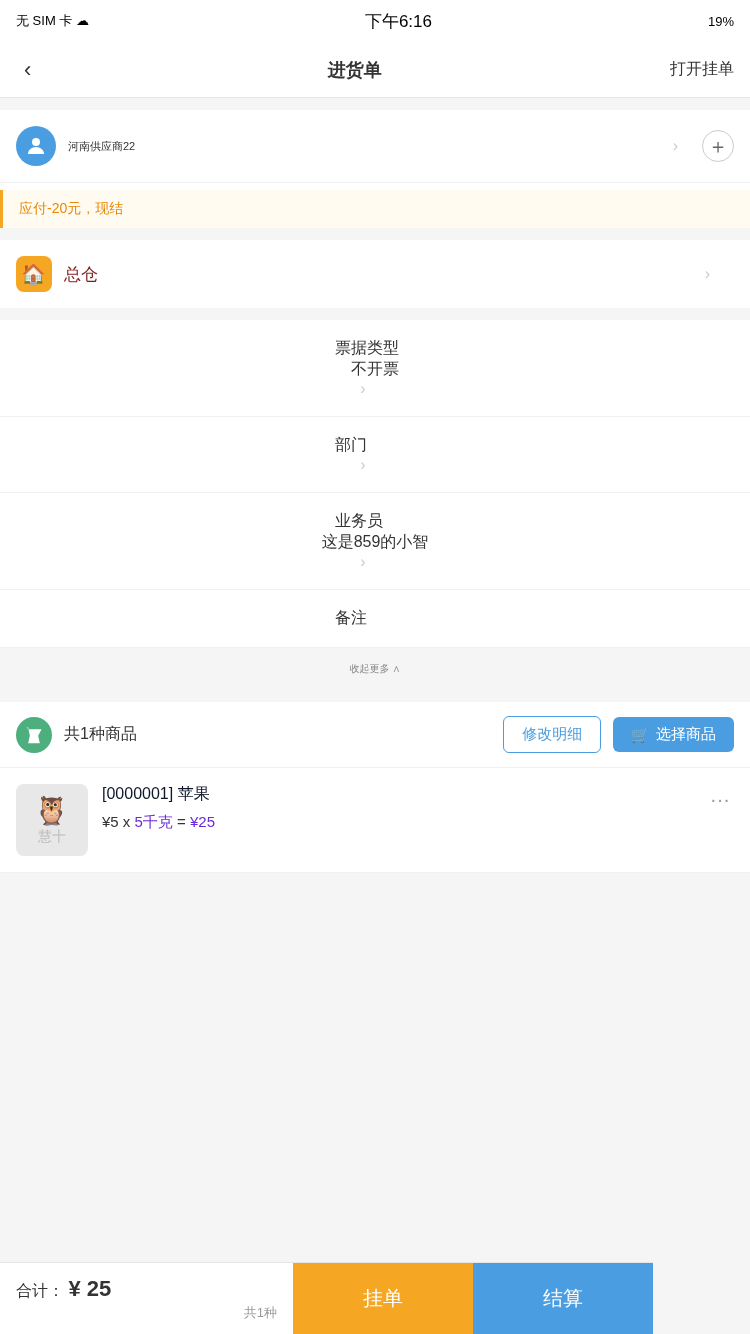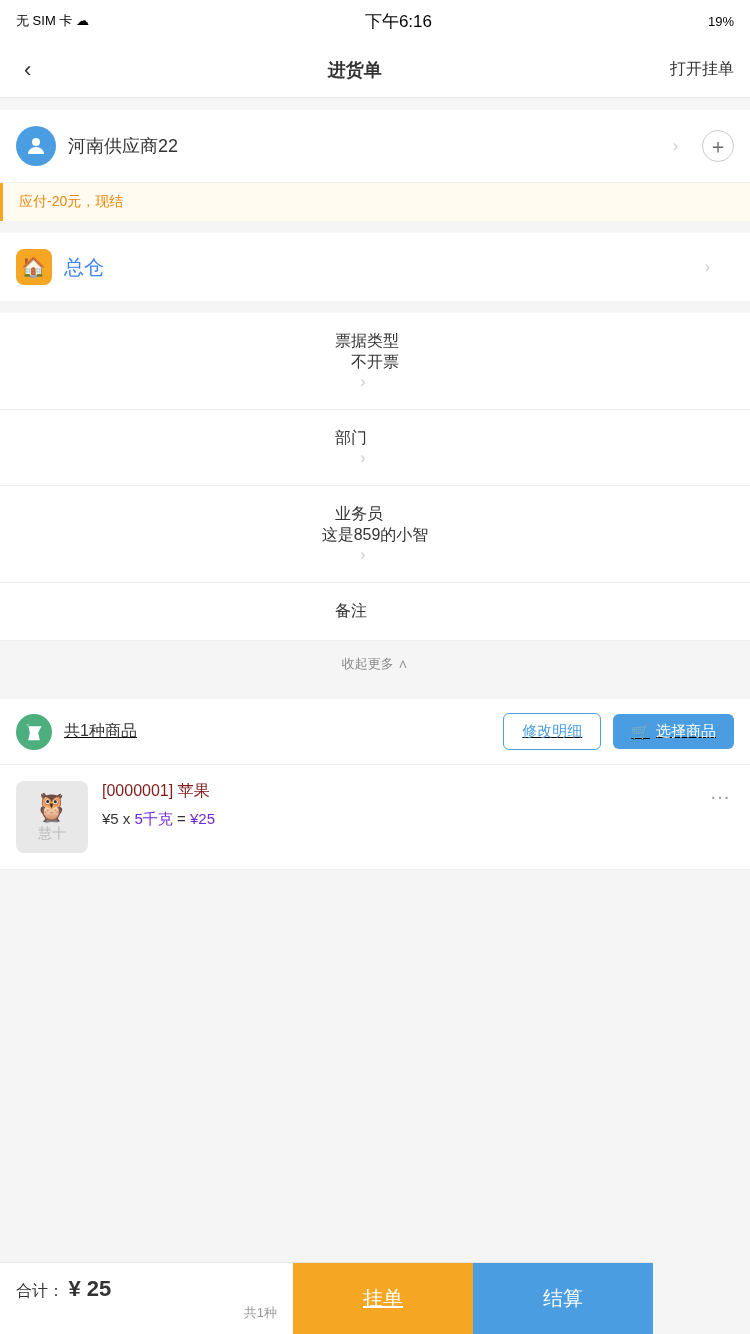--- a/index.html
+++ b/index.html
@@ -82,21 +82,21 @@
       background: #4a9de0;
       display: flex;
       align-items: center;
       justify-content: center;
       margin-right: 12px;
       flex-shrink: 0;
     }
     .supplier-avatar svg { width: 24px; height: 24px; fill: #fff; }
     .supplier-name {
       flex: 1;
-      font-size: 18px;
+      font-size: 11px;
       color: #333;
     }
     .chevron-right {
       color: #ccc;
       font-size: 16px;
       margin-right: 24px;
     }
     .supplier-add {
       width: 32px;
       height: 32px;
@@ -110,20 +110,21 @@
       cursor: pointer;
     }
 
     
     .notice-banner {
       background: #fffbf0;
       border-left: 3px solid #f5a623;
       padding: 10px 16px;
       font-size: 14px;
       color: #e6890a;
+      margin-top: 7px;
     }
 
     
     .warehouse-row {
       display: flex;
       align-items: center;
       padding: 16px;
       background: #fff;
       cursor: pointer;
     }
@@ -134,22 +135,22 @@
       border-radius: 8px;
       display: flex;
       align-items: center;
       justify-content: center;
       margin-right: 12px;
       font-size: 20px;
       color: #fff;
     }
     .warehouse-name {
       flex: 1;
-      font-size: 20px;
-      color: #3b82f6;
+      font-size: 17px;
+      color: #7f1d1d;
     }
 
     
     .form-row {
       display: flex;
       align-items: center;
       padding: 18px 16px;
       background: #fff;
       border-bottom: 1px solid #f0f0f0;
       cursor: pointer;
@@ -168,34 +169,33 @@
     }
     .form-value.placeholder {
       color: #c0c0c0;
     }
 
     
     .collapse-row {
       background: #f5f5f5;
       text-align: center;
       padding: 14px;
-      font-size: 13px;
+      font-size: 10px;
       color: #888;
       cursor: pointer;
     }
 
     
     .products-header {
       background: #fff;
       display: flex;
       align-items: center;
       padding: 14px 16px;
       gap: 12px;
       border-bottom: 1px solid #f0f0f0;
-      text-decoration: underline;
     }
     .products-icon {
       width: 36px;
       height: 36px;
       background: #4caf7d;
       border-radius: 50%;
       display: flex;
       align-items: center;
       justify-content: center;
       font-size: 18px;
@@ -259,21 +259,21 @@
     .product-thumb-inner .brand-text {
       font-size: 14px;
       color: #bbb;
       margin-top: 14px;
     }
     .product-info {
       flex: 1;
     }
     .product-name {
       font-size: 16px;
-      color: #7f1d1d;
+      color: #0f172a;
       margin-bottom: 8px;
     }
     .product-price {
       font-size: 15px;
       color: #333;
     }
     .product-price .highlight {
       color: #6d28d9;
     }
     .product-menu {
@@ -318,21 +318,20 @@
       height: 72px;
       background: #f5a623;
       color: #fff;
       font-size: 20px;
       font-weight: 500;
       border: none;
       cursor: pointer;
       display: flex;
       align-items: center;
       justify-content: center;
-      text-decoration: underline;
     }
     .btn-checkout {
       width: 180px;
       height: 72px;
       background: #4a9de0;
       color: #fff;
       font-size: 20px;
       font-weight: 500;
       border: none;
       cursor: pointer;

